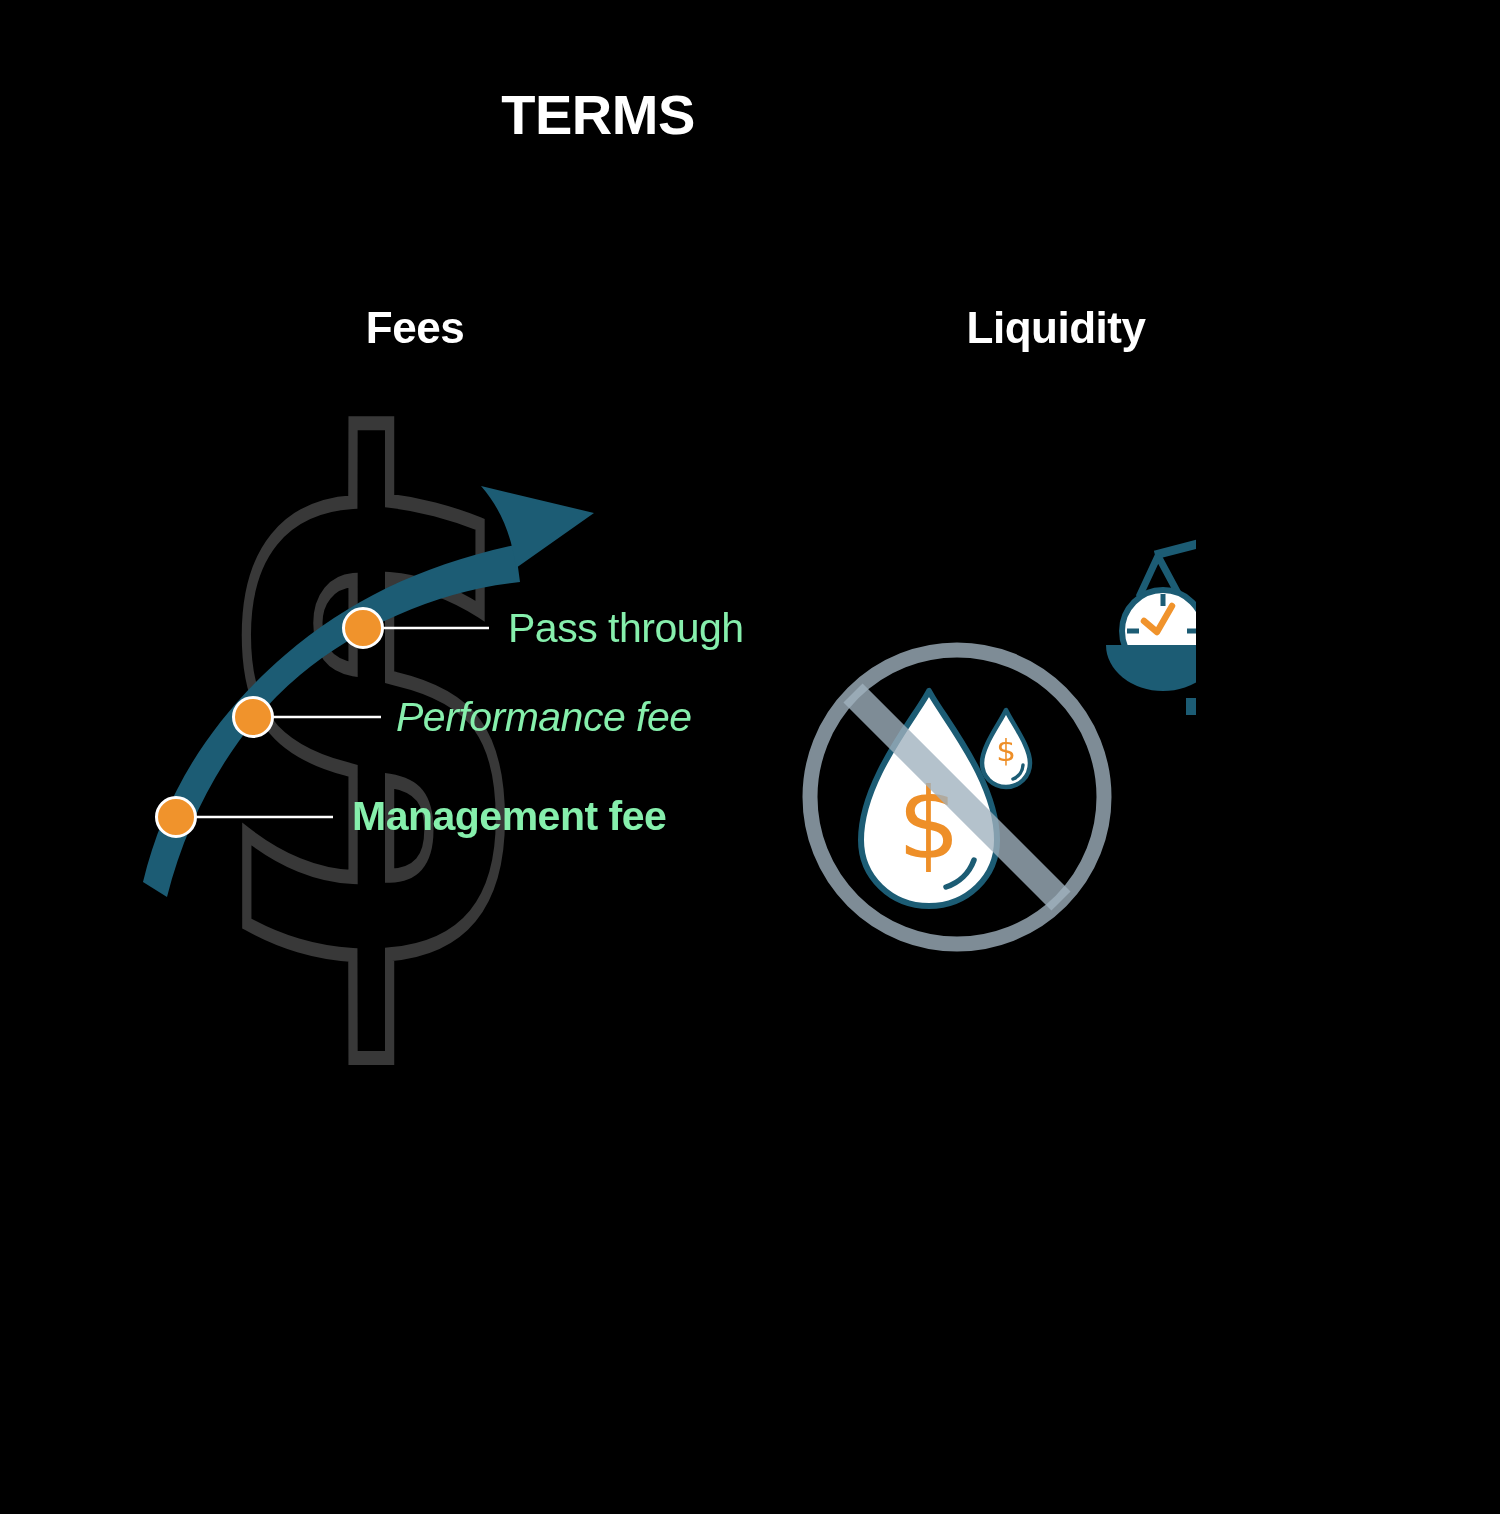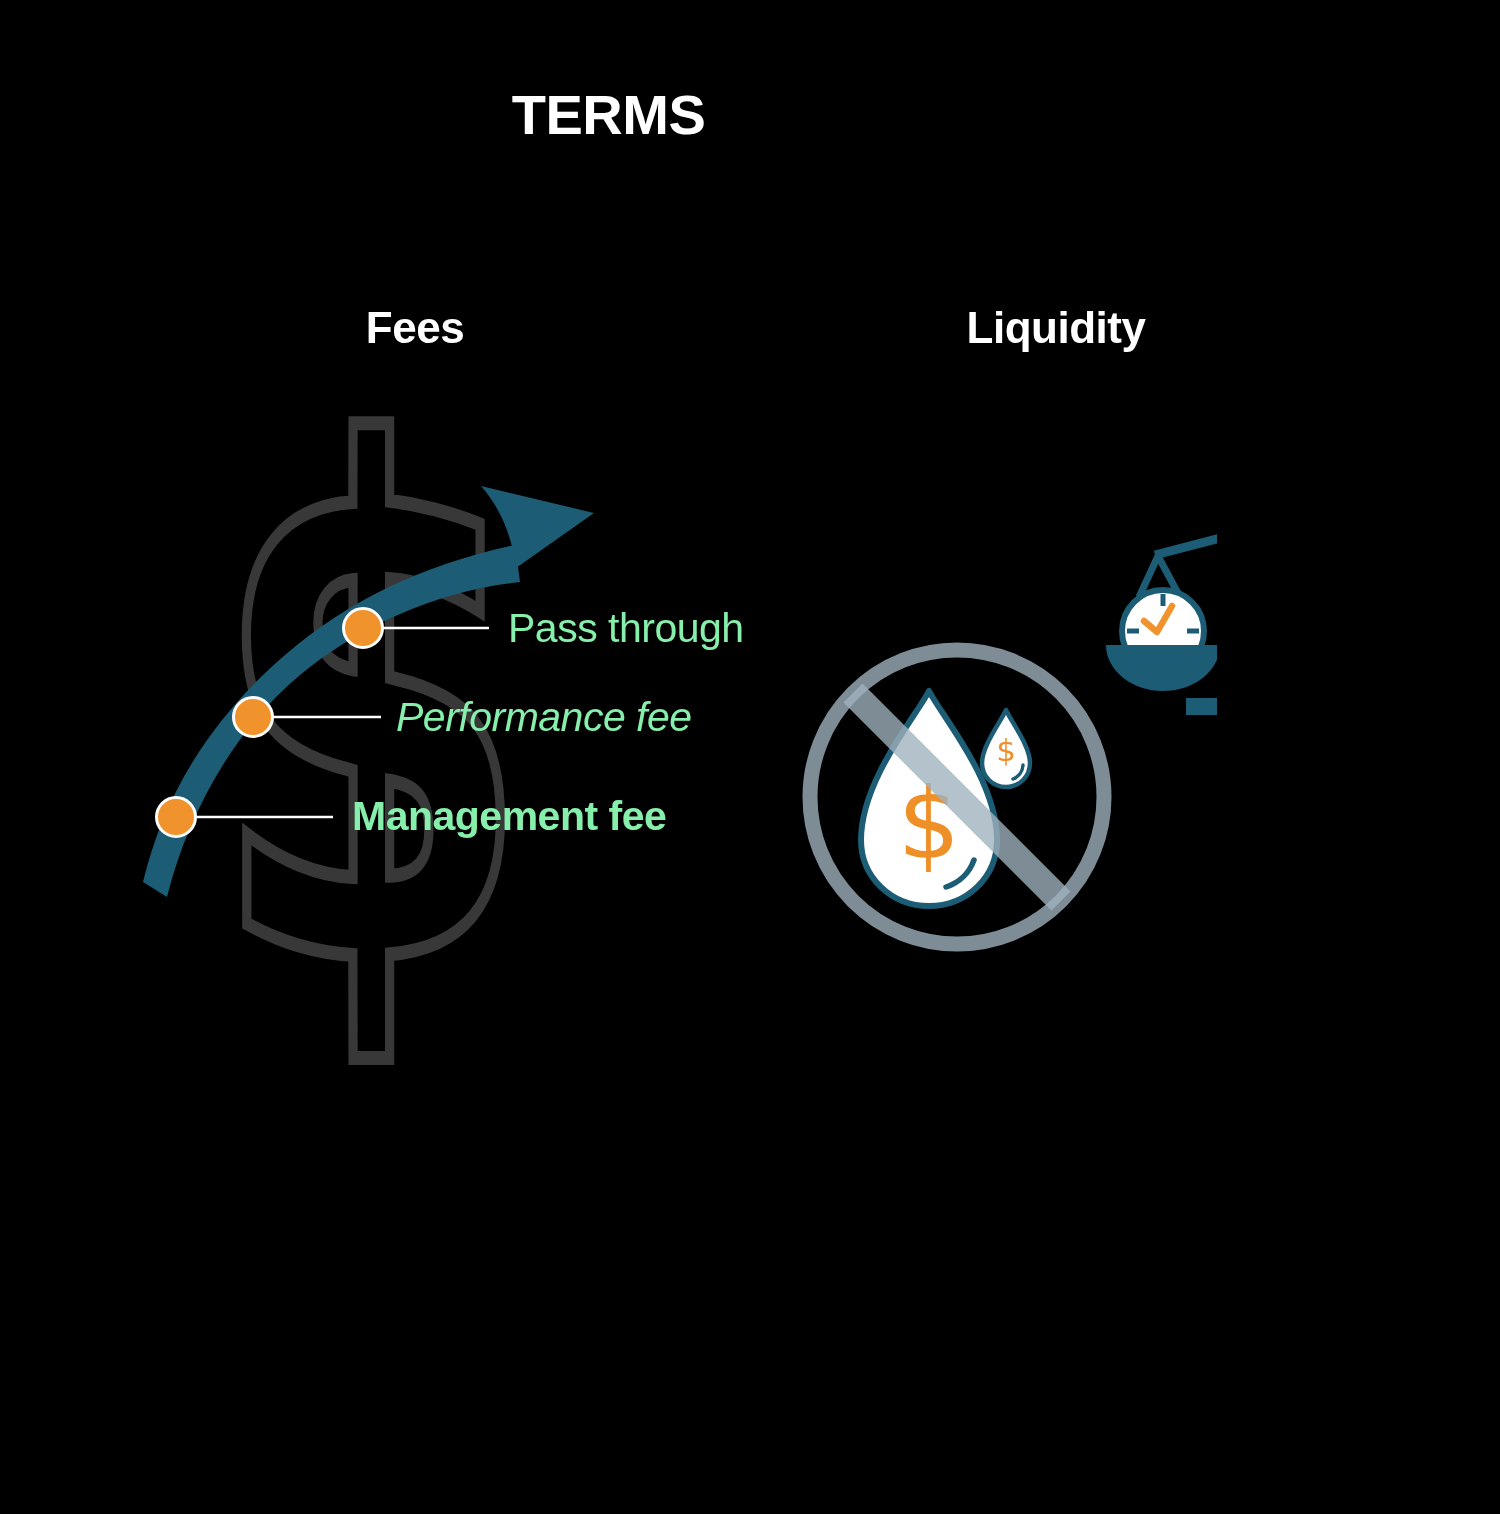--- a/index.html
+++ b/index.html
@@ -1,18 +1,18 @@
 <!DOCTYPE html>
 <html><head>
 <meta charset="utf-8">
 <style>
   html,body{margin:0;padding:0;background:#000;}
   .canvas{
     position:relative;width:1196px;height:1514px;background:#000000;
-    overflow:hidden;font-family:"Liberation Sans","DejaVu Sans",sans-serif;padding-left:21px;
+    overflow:hidden;font-family:"Liberation Sans","DejaVu Sans",sans-serif;
   }
   .abs{position:absolute;}
   .title{
     left:0;right:0;top:82px;text-align:center;
     color:#ffffff;font-size:56px;font-weight:bold;letter-spacing:-0.5px;
   }
   .col-heading{
     top:303px;width:600px;text-align:center;
     color:#ffffff;font-size:44px;font-weight:bold;letter-spacing:-0.5px;
   }

